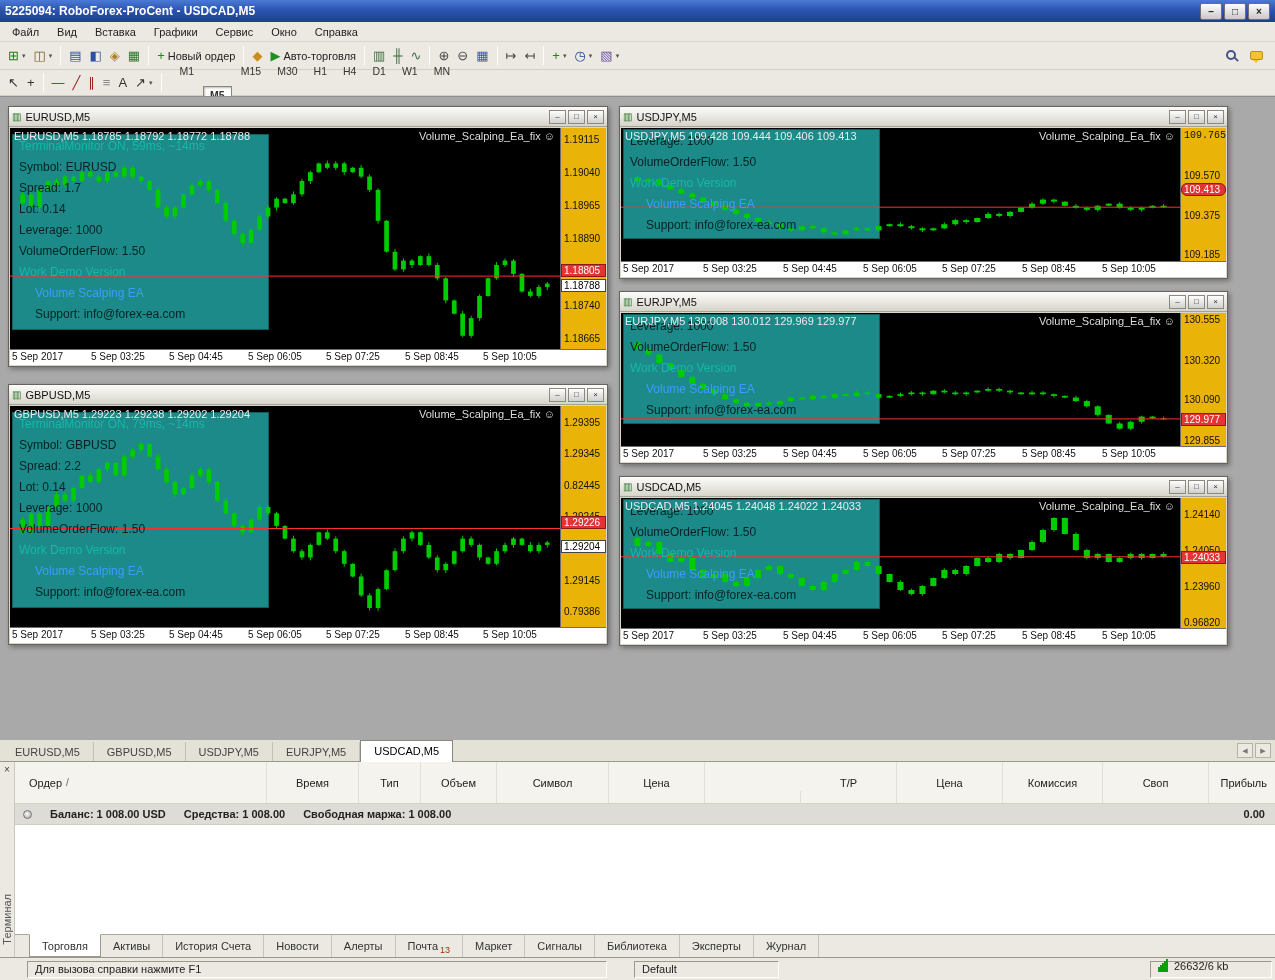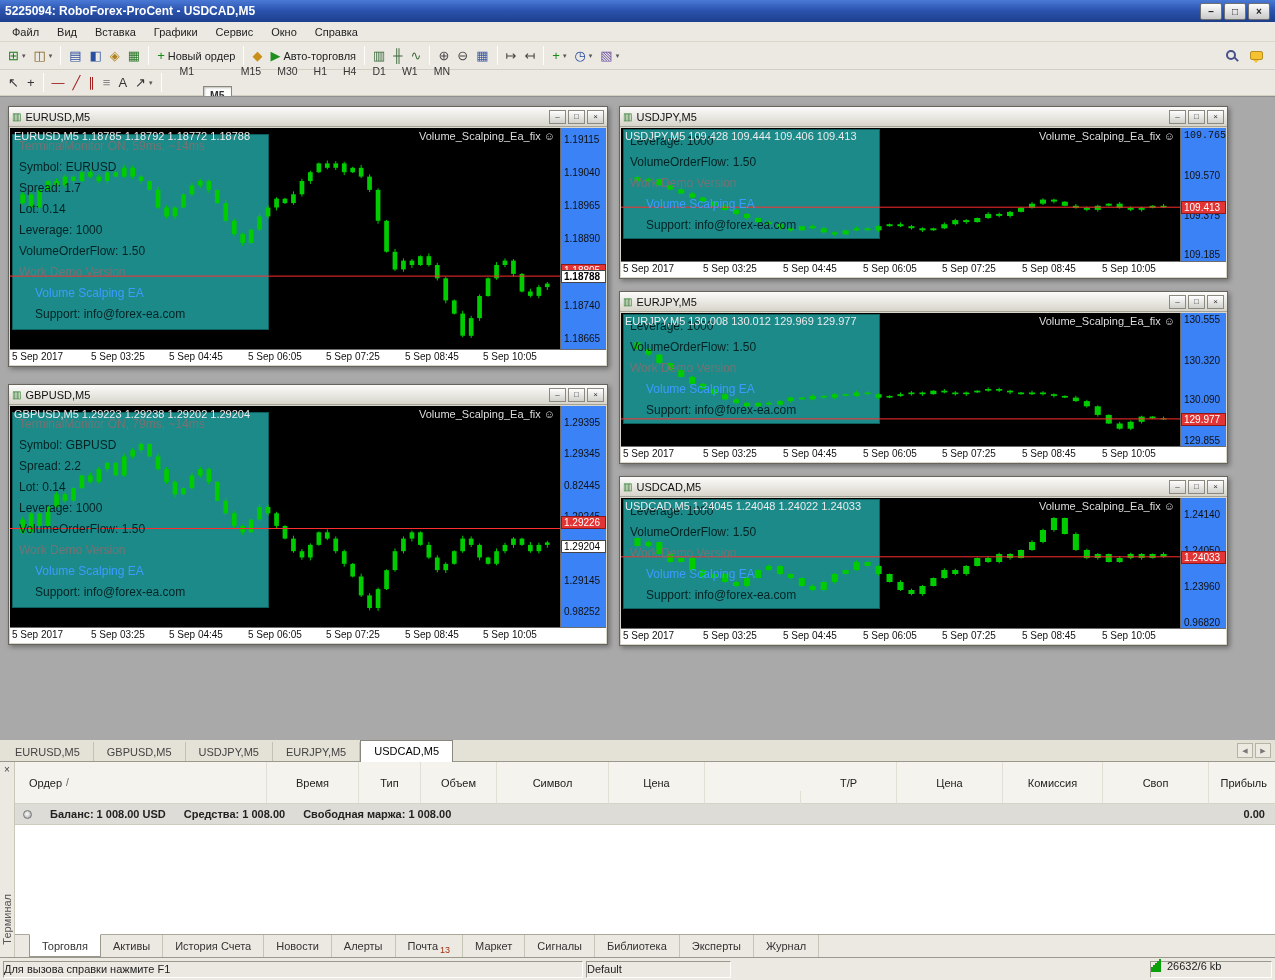--- a/index.html
+++ b/index.html
@@ -59,25 +59,25 @@
   .plot-row { flex: 1; display: flex; min-height: 0; }
   .plot { flex: 1; position: relative; background: #000; overflow: hidden; }
   .candles { position: absolute; inset: 0; z-index: 2; pointer-events: none; }
   .ohlc { position: absolute; top: 2px; left: 4px; color: #eaeaea; font-size: 11px; z-index: 4; white-space: nowrap; }
   .ea-tag { position: absolute; top: 2px; right: 5px; color: #ddd; font-size: 11px; z-index: 4; white-space: nowrap; }
   .smiley { font-size: 11px; }
   .ea-bg { position: absolute; width: 257px; background: #1d8a8a; border: 1px solid #0f5f5f; z-index: 1; }
   .ea-text { position: absolute; width: 257px; z-index: 3; padding: 2px 0 0 7px; font-size: 12px; line-height: 21px; white-space: nowrap; }
   .pos-a { top: 6px; left: 2px; height: 196px; }
   .pos-b { top: 1px; left: 2px; height: 110px; }
-  .ov-line.c-green { color: #737373; }
+  .ov-line.c-green { color: #14b8a6; }
   .ov-line.c-black { color: #032323; }
   .ov-line.c-blue  { color: #3b9cff; }
   .ov-line.ind { padding-left: 16px; }
-  .scale { flex: 0 0 46px; position: relative; background: #3b82f6; border-left: 1px solid #6d6d6d; font-size: 10px; }
+  .scale { flex: 0 0 46px; position: relative; background: #eab308; border-left: 1px solid #6d6d6d; font-size: 10px; }
   .scale-label { position: absolute; left: 3px; color: #111; }
   .price-box { position: absolute; left: 0; right: 0; font-size: 10px; line-height: 11px; padding: 0 2px; border: 1px solid #444; z-index: 2; }
   .price-box.red { background: #e23434; color: #fff; border-color: #8d1818; }
   .price-box.plain { background: #fff; color: #000; }
   .timeaxis { flex: 0 0 16px; position: relative; background: #fff; border-top: 1px solid #6d6d6d; font-size: 10px; color: #111; }
   .t-label { position: absolute; top: 1px; white-space: nowrap; }
   
   .charttabs { height: 22px; background: #e4e1d6; border-bottom: 1px solid #9a978c; display: flex; align-items: flex-end; padding-left: 2px; }
   #charttabs-list { display: flex; align-items: flex-end; height: 100%; }
   .ctab { padding: 4px 13px 3px; color: #444; border-right: 1px solid #c3c0b4; }
@@ -101,22 +101,22 @@
   .bal-icon { width: 9px; height: 9px; border-radius: 50%; border: 1px solid #777;
     background: radial-gradient(circle at 3px 3px,#fff,#999); flex: 0 0 9px; }
   .bal-profit { margin-left: auto; padding-right: 10px; }
   .term-space { flex: 1; background: #fff; }
   .term-tabs { flex: 0 0 23px; display: flex; align-items: stretch; background: #ece9e2; border-top: 1px solid #aaa79c; padding-left: 14px; }
   .ttab { display: flex; align-items: center; padding: 0 12px; color: #333; border-right: 1px solid #c6c3b7; }
   .ttab.active { background: #fff; border: 1px solid #9a978c; border-top: 1px solid #fff; margin-top: -1px; }
   .badge { color: #a03010; font-size: 9px; margin-left: 2px; position: relative; top: 4px; }
   
   .statusbar { height: 22px; display: flex; align-items: center; gap: 3px; padding: 0 3px; background: #ece9e2; }
-  .sb-sec { height: 17px; display: flex; align-items: center; padding: 0 0;
-    border: 1px solid; border-color: #9b988d #fdfdfb #fdfdfb #9b988d; color: #222; }
+  .sb-sec { height: 17px; display: flex; align-items: center; padding: 0 7px;
+    border: 1px solid; border-color: #9b988d #fdfdfb #fdfdfb #9b988d; color: #222; margin-left: 24px; }
   .sb-help { flex: 0 0 580px; }
   .sb-profile { flex: 0 0 145px; }
   .sb-spacer { flex: 1; border: none; }
   .sb-traffic { flex: 0 0 122px; display: flex; align-items: flex-end; gap: 1px; padding-bottom: 3px; }
   .tbar { width: 2px; background: #0aa00a; display: inline-block; }
   .traffic-text { margin-left: 5px; position: relative; top: -2px; }
 </style>
 </head>
 <body>
 
@@ -426,21 +426,21 @@
         </div>
         <div class="scale">
             <div class="scale-label" style="top: 6px;">1.19115</div>
             <div class="scale-label" style="top: 39px;">1.19040</div>
             <div class="scale-label" style="top: 72px;">1.18965</div>
             <div class="scale-label" style="top: 105px;">1.18890</div>
             <div class="scale-label" style="top: 139px;">1.18815</div>
             <div class="scale-label" style="top: 172px;">1.18740</div>
             <div class="scale-label" style="top: 205px;">1.18665</div>
             <div class="price-box red" style="top: 136px;">1.18805</div>
-            <div class="price-box plain" style="top: 142px; font-weight: bold;">1.18788</div>
+            <div class="price-box plain" style="top: 151px;">1.18788</div>
           </div>
       </div>
       <div class="timeaxis">
           <span class="t-label" style="left: 2px;">5 Sep 2017</span>
           <span class="t-label" style="left: 81px;">5 Sep 03:25</span>
           <span class="t-label" style="left: 159px;">5 Sep 04:45</span>
           <span class="t-label" style="left: 238px;">5 Sep 06:05</span>
           <span class="t-label" style="left: 316px;">5 Sep 07:25</span>
           <span class="t-label" style="left: 395px;">5 Sep 08:45</span>
           <span class="t-label" style="left: 473px;">5 Sep 10:05</span>
@@ -605,21 +605,21 @@
           <div class="ohlc">GBPUSD,M5  1.29223 1.29238 1.29202 1.29204</div>
           <div class="ea-tag"><span>Volume_Scalping_Ea_fix</span> <span class="smiley">☺</span></div>
         </div>
         <div class="scale">
             <div class="scale-label" style="top: 11px;">1.29395</div>
             <div class="scale-label" style="top: 42px;">1.29345</div>
             <div class="scale-label" style="top: 74px;">0.82445</div>
             <div class="scale-label" style="top: 105px;">1.29245</div>
             <div class="scale-label" style="top: 137px;">1.29195</div>
             <div class="scale-label" style="top: 169px;">1.29145</div>
-            <div class="scale-label" style="top: 200px;">0.98252</div>
+            <div class="scale-label" style="top: 200px;">0.79386</div>
             <div class="price-box red" style="top: 110px;">1.29226</div>
             <div class="price-box plain" style="top: 134px;">1.29204</div>
           </div>
       </div>
       <div class="timeaxis">
           <span class="t-label" style="left: 2px;">5 Sep 2017</span>
           <span class="t-label" style="left: 81px;">5 Sep 03:25</span>
           <span class="t-label" style="left: 159px;">5 Sep 04:45</span>
           <span class="t-label" style="left: 238px;">5 Sep 06:05</span>
           <span class="t-label" style="left: 316px;">5 Sep 07:25</span>
@@ -752,21 +752,21 @@
               <div class="ov-line c-black ind">Support: info@forex-ea.com</div>
             </div>
           <div class="ohlc">USDJPY,M5  109.428 109.444 109.406 109.413</div>
           <div class="ea-tag"><span>Volume_Scalping_Ea_fix</span> <span class="smiley">☺</span></div>
         </div>
         <div class="scale">
             <div class="scale-label" style="top: 2px; font-family: Liberation Mono, monospace;">109.765</div>
             <div class="scale-label" style="top: 42px;">109.570</div>
             <div class="scale-label" style="top: 82px;">109.375</div>
             <div class="scale-label" style="top: 121px;">109.185</div>
-            <div class="price-box red" style="top: 73px;">109.413</div>
+            <div class="price-box red" style="top: 55px; border-radius: 6px;">109.413</div>
           </div>
       </div>
       <div class="timeaxis">
           <span class="t-label" style="left: 2px;">5 Sep 2017</span>
           <span class="t-label" style="left: 82px;">5 Sep 03:25</span>
           <span class="t-label" style="left: 162px;">5 Sep 04:45</span>
           <span class="t-label" style="left: 242px;">5 Sep 06:05</span>
           <span class="t-label" style="left: 321px;">5 Sep 07:25</span>
           <span class="t-label" style="left: 401px;">5 Sep 08:45</span>
           <span class="t-label" style="left: 481px;">5 Sep 10:05</span>

